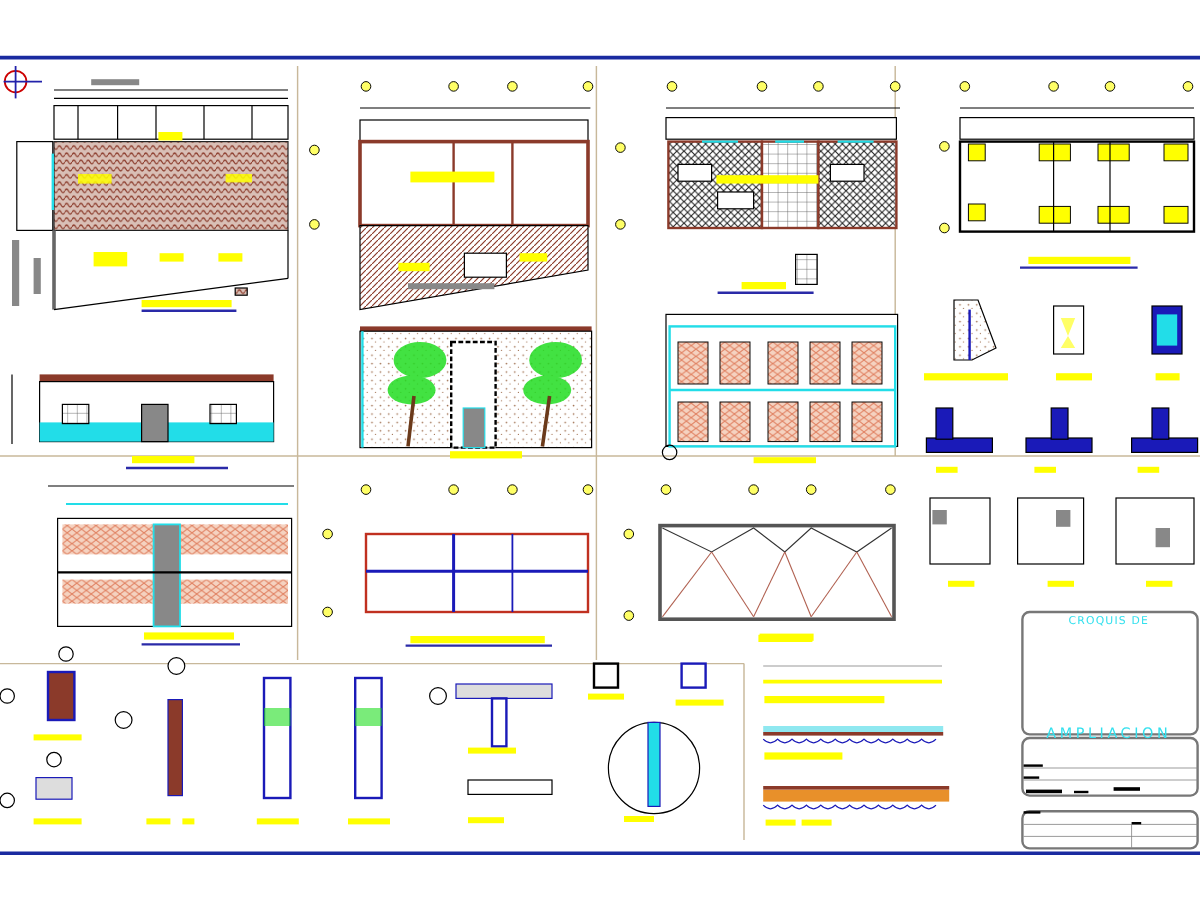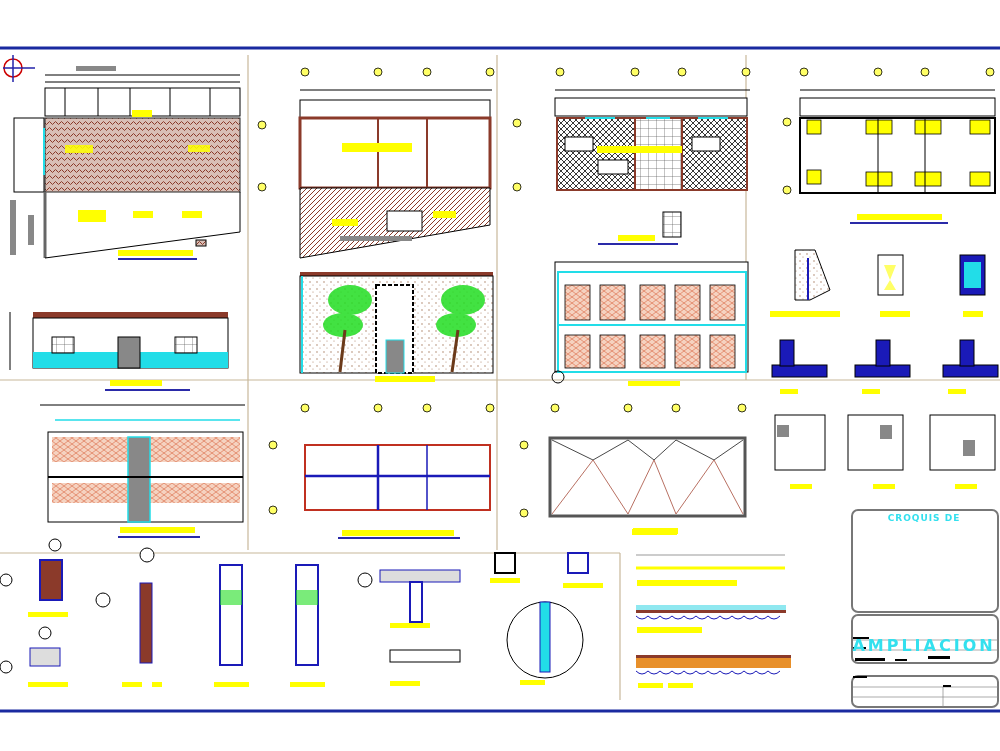--- a/index.html
+++ b/index.html
@@ -1,20 +1,20 @@
 <!DOCTYPE html>
 <html><head>
 <meta charset="utf-8">
 <style>
   html,body{margin:0;padding:0;background:#fff;}
   body{width:1000px;height:751px;position:relative;overflow:hidden;font-family:"Liberation Sans",sans-serif;}
   .sheet{position:absolute;left:0;top:0;width:1000px;height:751px;}
-  .tb-text{position:absolute;color:#33e0ee;font-weight:bold;font-family:"DejaVu Sans",sans-serif;text-align:center;letter-spacing:1px;}
+  .tb-text{position:absolute;color:#33e0ee;font-weight:normal;font-family:"DejaVu Sans",sans-serif;text-align:center;letter-spacing:1px;}
   .tb1{left:850px;top:513px;width:148px;font-size:9px;}
-  .tb2{left:850px;top:636px;width:148px;font-size:16px;letter-spacing:3px;}
+  .tb2{left:850px;top:604px;width:148px;font-size:12px;letter-spacing:3px;}
 </style>
 </head>
 <body>
 
 <svg class="sheet" viewBox="0 0 1000 751" xmlns="http://www.w3.org/2000/svg">
   <defs>
     <pattern id="hatchBrown" width="6" height="6" patternUnits="userSpaceOnUse">
       <rect width="6" height="6" fill="#d9bfb6"></rect>
       <path d="M0 3 Q1.5 0 3 3 T6 3" stroke="#8b3a2a" stroke-width="1" fill="none"></path>
     </pattern>

